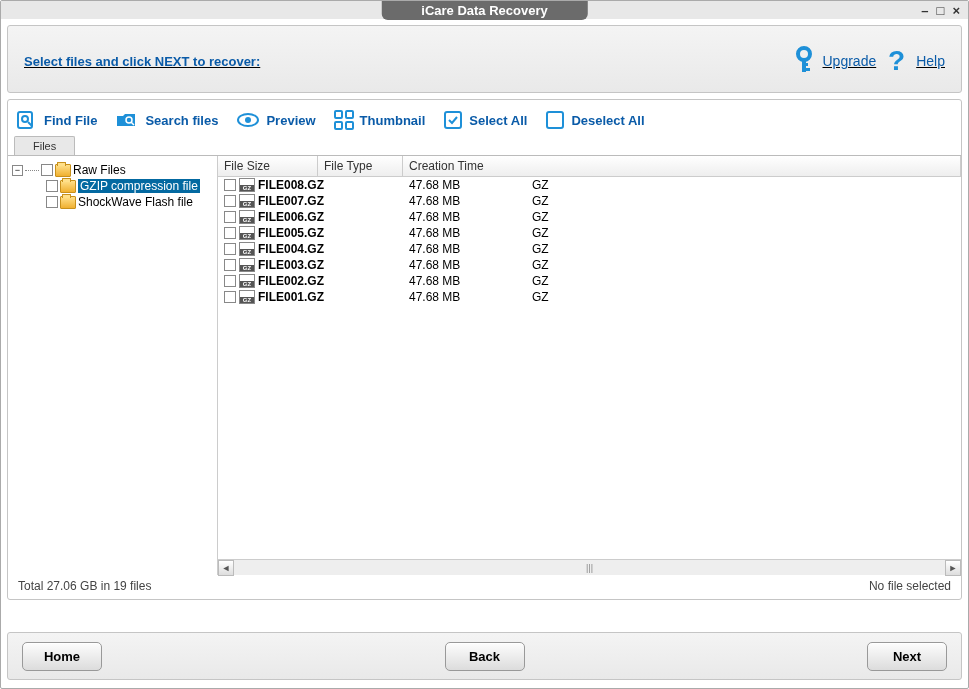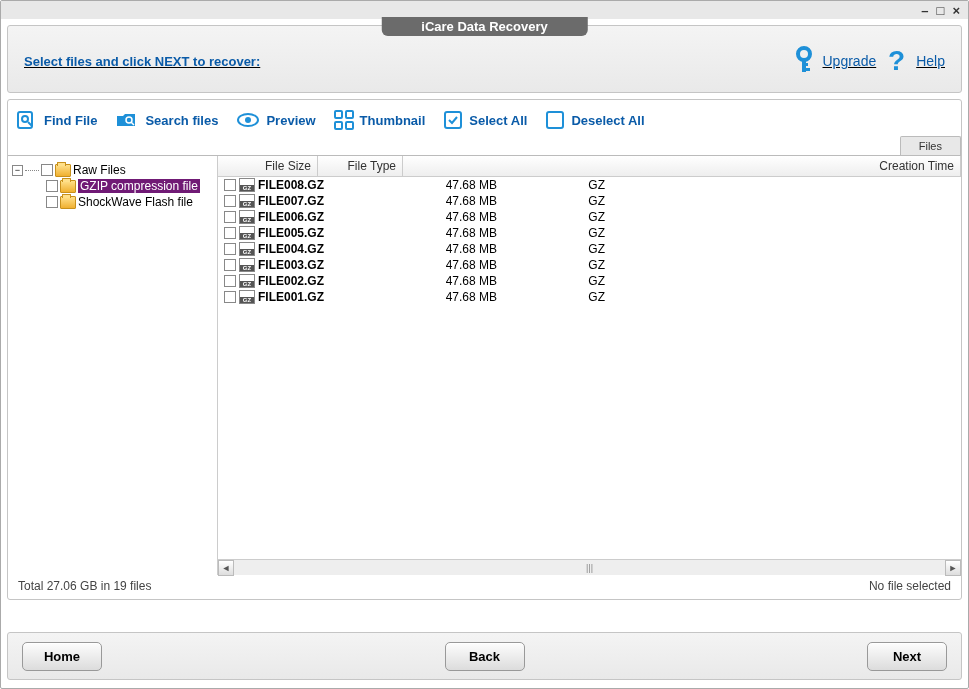--- a/index.html
+++ b/index.html
@@ -1,48 +1,48 @@
 <!DOCTYPE html>
 <html><head>
 <meta charset="utf-8">
 <style>
 * { box-sizing: border-box; margin: 0; padding: 0; font-family: Arial, sans-serif; }
 body { width: 969px; height: 689px; background: #fff; overflow: hidden; border: 1px solid #aaa; border-radius: 2px; position: relative; }
 
 .titlebar { height: 18px; position: relative; background: #e8e8e8; }
-.title-pill { position: absolute; left: 50%; top: 16px; transform: translateX(-50%); background: #6b6b6b; color: #fff; font-size: 13px; font-weight: bold; padding: 2px 40px; border-radius: 0 0 6px 6px; }
+.title-pill { position: absolute; left: 50%; top: 0; transform: translateX(-50%); background: #6b6b6b; color: #fff; font-size: 13px; font-weight: bold; padding: 2px 40px; border-radius: 0 0 6px 6px; }
 .win-controls { position: absolute; right: 8px; top: 2px; display: flex; gap: 8px; font-size: 13px; font-weight: bold; color: #333; }
 .win-controls span { cursor: pointer; }
 
 .header-bar { margin: 6px 6px 0 6px; padding: 20px 16px 16px 16px; border: 1px solid #c5c5c5; border-radius: 3px; background: linear-gradient(#f4f4f4,#e9e9e9); display: flex; align-items: center; justify-content: space-between; text-decoration: underline; }
 .header-text { color: #0a5ba8; font-size: 13px; font-weight: bold; }
 .header-right { display: flex; align-items: center; gap: 8px; }
 .hdr-item { display: flex; align-items: center; gap: 6px; color: #0a5ba8; font-size: 14px; cursor: pointer; }
 .key-icon svg, .help-icon svg { display: block; }
 
-.toolbar-area { margin: 6px 6px 0 6px; border: 1px solid #c5c5c5; border-radius: 3px; background: #fff; padding: 10px 0 0 0; text-align: right; }
+.toolbar-area { margin: 6px 6px 0 6px; border: 1px solid #c5c5c5; border-radius: 3px; background: #fff; padding: 10px 0 0 0; }
 .tbar { display: flex; align-items: center; gap: 18px; padding: 0 8px 6px 8px; }
 .tbtn { display: flex; align-items: center; gap: 6px; font-size: 13px; font-weight: bold; color: #0a5ba8; cursor: pointer; }
 .tbtn svg { flex-shrink: 0; }
 
 .tab-strip { padding-left: 6px; }
 .tab { display: inline-block; background: #e8e8e8; border: 1px solid #bbb; border-bottom: none; padding: 3px 18px; font-size: 11px; color: #333; border-radius: 2px 2px 0 0; }
 
 .content { display: flex; border-top: 1px solid #bbb; height: 420px; }
 
 .tree { width: 210px; border-right: 1px solid #ccc; padding: 6px 4px; font-size: 12px; overflow: auto; }
 .tree-row { display: flex; align-items: center; gap: 2px; white-space: nowrap; padding: 1px 0; }
 .tree-indent1 { padding-left: 0; }
 .tree-indent2 { padding-left: 34px; }
 .expander { width: 11px; height: 11px; border: 1px solid #888; display: inline-flex; align-items: center; justify-content: center; font-size: 9px; line-height: 1; background: #fff; }
 .connector { width: 14px; border-bottom: 1px dotted #888; height: 1px; }
 .chk { width: 12px; height: 12px; border: 1px solid #888; background: #fff; }
 .folder-ico { width: 16px; height: 13px; background: linear-gradient(#ffe08a,#f0b030); border: 1px solid #c8901a; border-radius: 1px; position: relative; }
 .folder-ico::before { content:""; position:absolute; top:-3px; left:1px; width:7px; height:3px; background:#ffe08a; border:1px solid #c8901a; border-bottom:none; border-radius:1px 1px 0 0; }
-.sel-label { background: #701a75; color: #fff; padding: 0 2px; }
+.sel-label { background: #0369a1; color: #fff; padding: 0 2px; }
 
 .filepane { flex: 1; display: flex; flex-direction: column; }
 .cols { display: flex; background: linear-gradient(#fff,#eee); border-bottom: 1px solid #ccc; font-size: 12px; color: #333; }
 .col { padding: 3px 6px; border-right: 1px solid #ccc; overflow: hidden; white-space: nowrap; }
 .c-name { width: 185px; } .c-size { width: 100px; } .c-type { width: 85px; } .c-mtime { width: 150px; } .c-ctime { flex:1; }
 .rows { flex:1; overflow: auto; font-size: 12px; }
 .frow { display: flex; align-items: center; padding: 0 0; height: 16px; }
 .fc { padding: 0 6px; overflow: hidden; white-space: nowrap; }
 .fc-name { width: 185px; display: flex; align-items: center; gap: 3px; font-weight: bold; }
 .fc-size { width: 100px; } .fc-type { width: 85px; margin-left: 23px; } .fc-mtime { width: 150px; } .fc-ctime { flex:1; }

